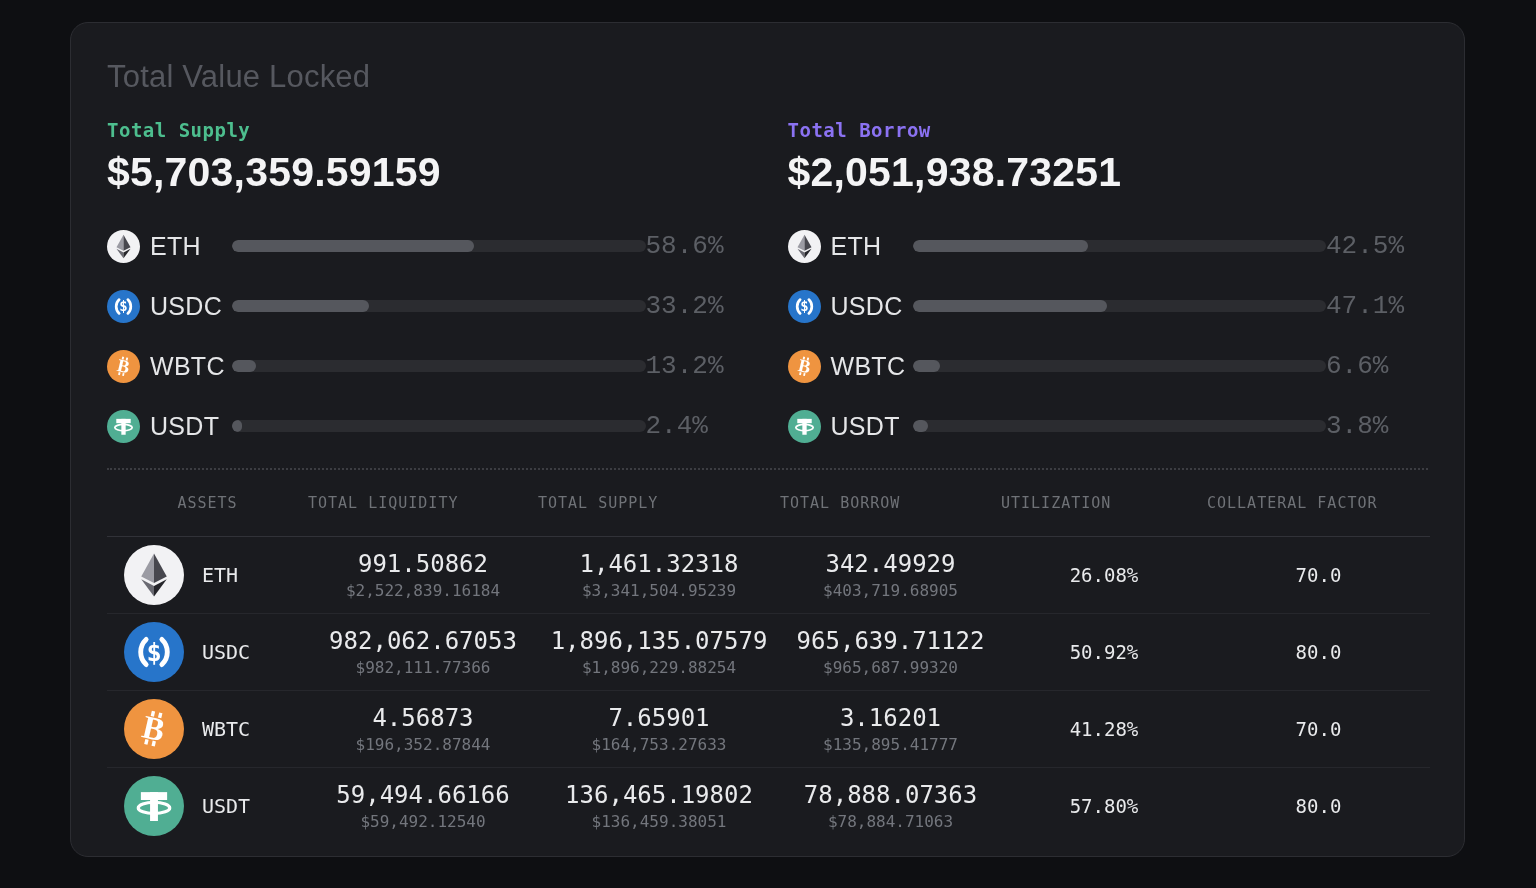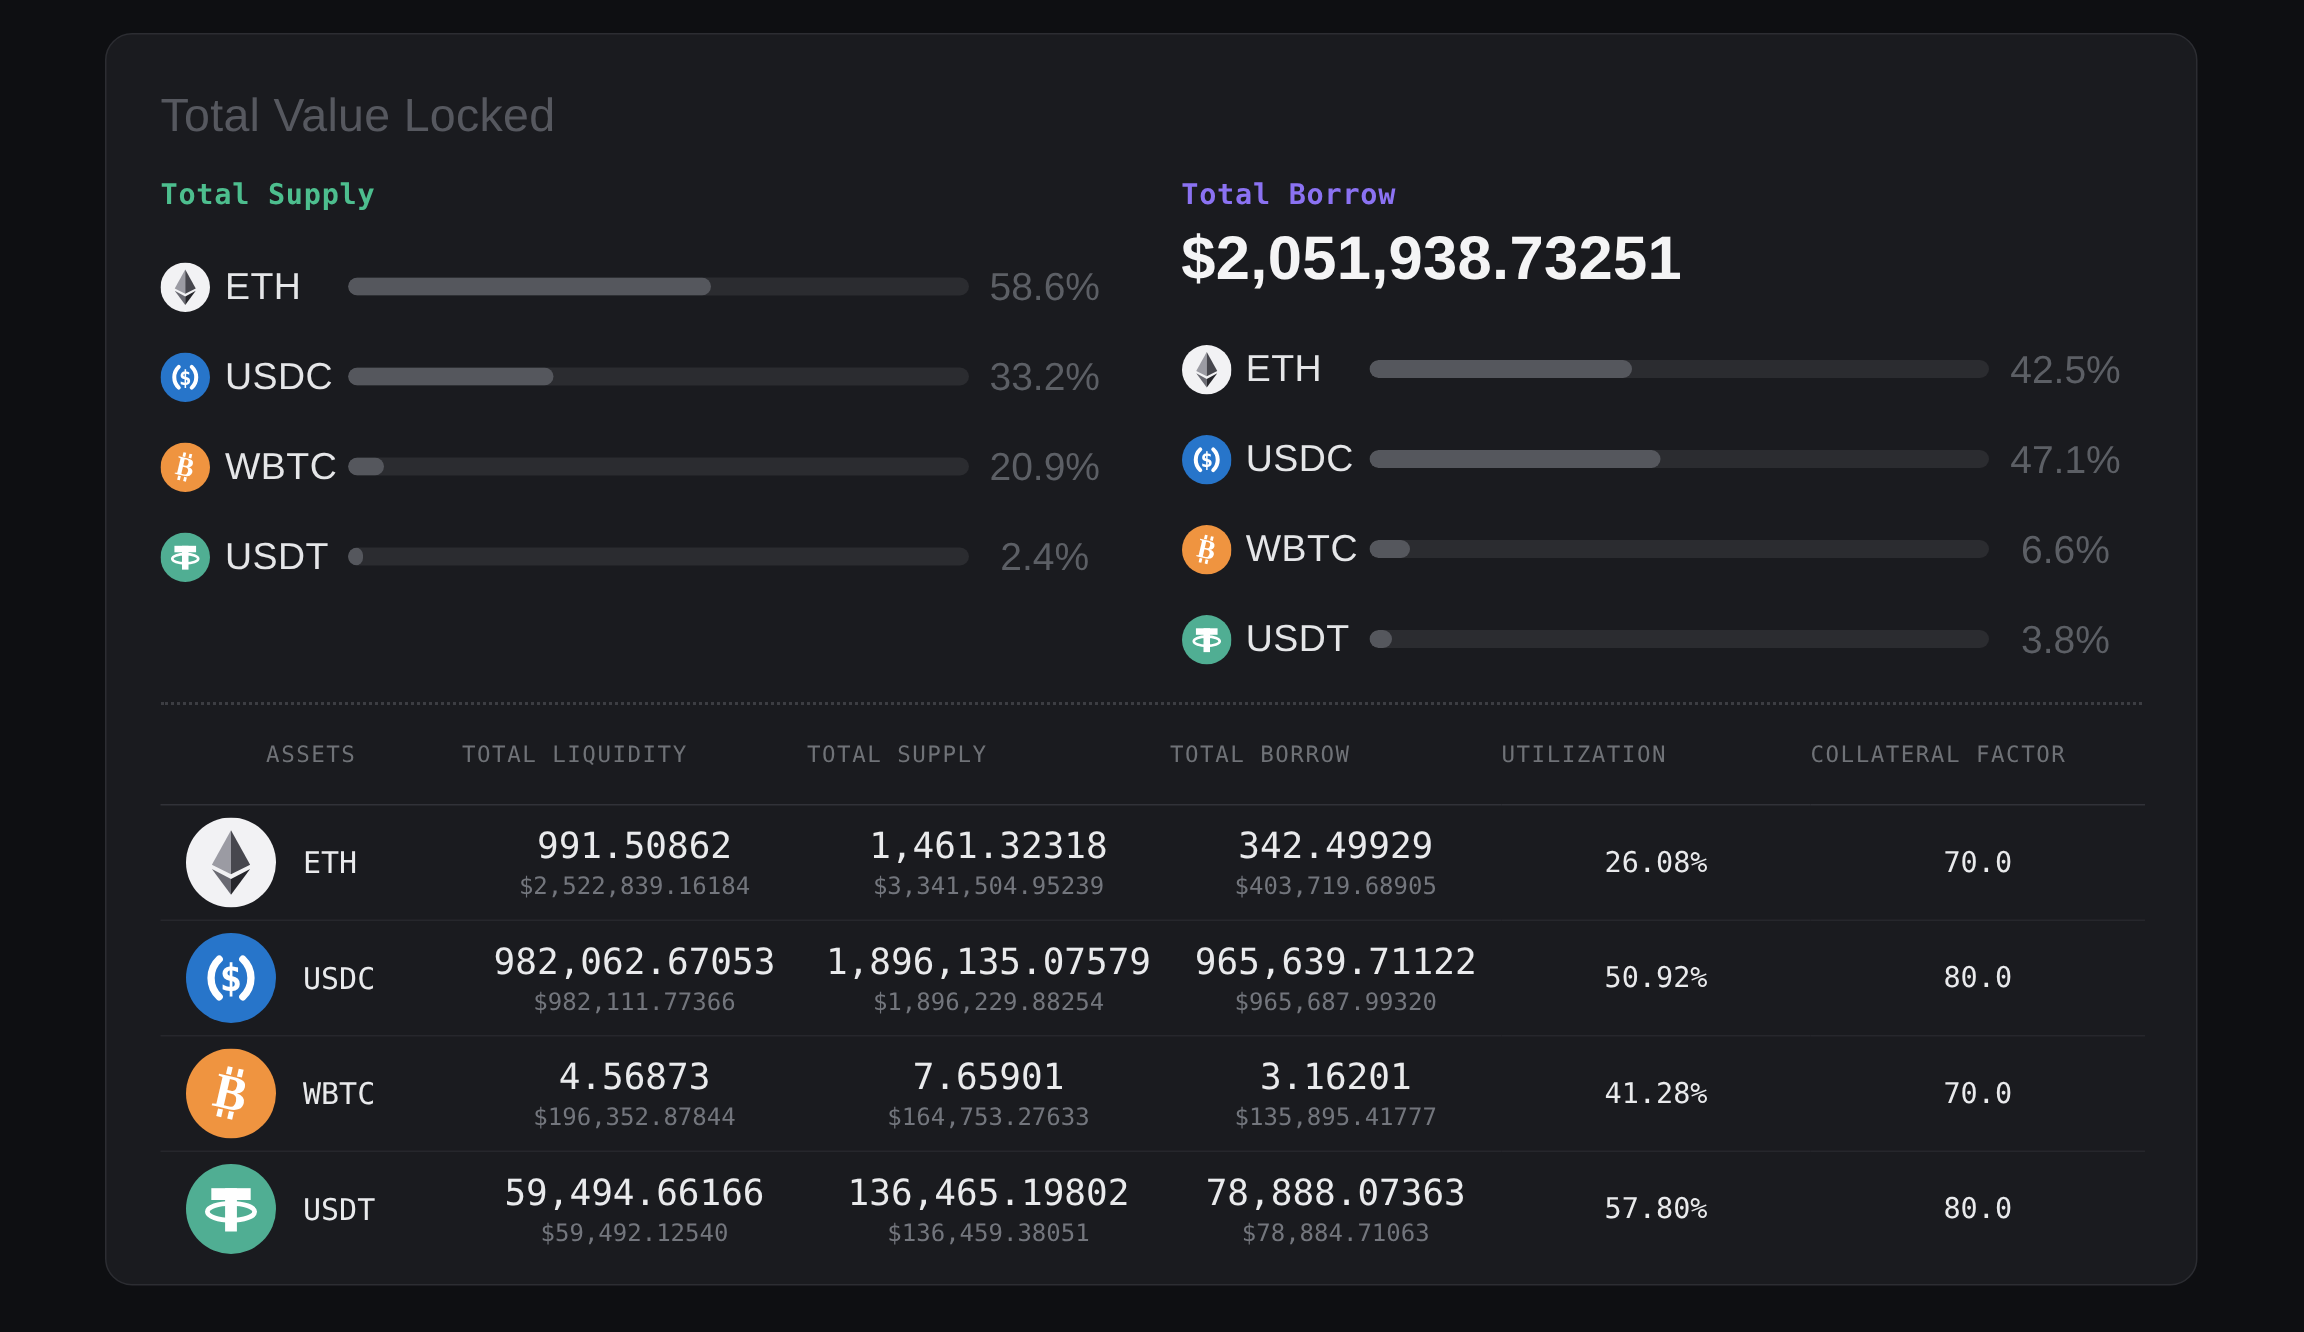--- a/index.html
+++ b/index.html
@@ -27,21 +27,21 @@
   .bars{margin-top:20px;}
   .bar-row{display:flex;align-items:center;height:60px;}
   .icon{display:inline-flex;flex:none;}
   .icon-sm{width:33px;height:33px;}
   .icon-lg{width:60px;height:60px;}
   .icon svg{width:100%;height:100%;}
   .bar-label{width:82px;margin-left:10px;font-size:25px;color:var(--asset-label);
         letter-spacing:.3px;}
   .track{flex:1;height:12px;border-radius:6px;background:var(--track);overflow:hidden;}
   .fill{height:100%;border-radius:6px;background:var(--fill);}
-  .pct{width:102px;text-align:center;font-size:26px;color:var(--pct);}
+  .pct{width:102px;text-align:left;font-size:26px;color:var(--pct);font-family:Liberation Mono, monospace;}
   .divider{margin-top:12px;border-top:2px dotted var(--dotted);}
   table{width:100%;border-collapse:collapse;table-layout:fixed;
         font-family:"DejaVu Sans Mono",monospace;}
   col.c1{width:201px;} col.c2{width:230px;} col.c3{width:242px;}
   col.c4{width:221px;} col.c5{width:206px;} col.c6{width:223px;}
   th{font-size:15px;font-weight:400;color:var(--th);letter-spacing:1px;
      text-align:left;height:66px;vertical-align:middle;
      border-bottom:1px solid var(--head-line);}
   th:first-child{text-align:center;}
   td{height:77px;vertical-align:middle;text-align:center;
@@ -90,20 +90,21 @@
   </defs>
 </svg>
 
 <div class="card">
   <div class="page-title">Total Value Locked</div>
 
   <div class="summary">
 
     <div>
       <div class="sec-label supply">Total Supply</div>
+      <div class="big-value">$5,703,359.59159</div>
       <div class="bars">
         <div class="bar-row">
           <span class="icon icon-sm">
               <svg viewBox="0 0 32 32">
                 <use href="#ic-eth"></use>
               </svg>
             </span>
           <span class="bar-label">ETH</span>
           <div class="track">
               <div class="fill" style="width: 58.6%;"></div>
@@ -125,21 +126,21 @@
         <div class="bar-row">
           <span class="icon icon-sm">
               <svg viewBox="0 0 32 32">
                 <use href="#ic-wbtc"></use>
               </svg>
             </span>
           <span class="bar-label">WBTC</span>
           <div class="track">
               <div class="fill" style="width: 5.8%;"></div>
             </div>
-          <span class="pct">20.9%</span>
+          <span class="pct">13.2%</span>
         </div>
         <div class="bar-row">
           <span class="icon icon-sm">
               <svg viewBox="0 0 32 32">
                 <use href="#ic-usdt"></use>
               </svg>
             </span>
           <span class="bar-label">USDT</span>
           <div class="track">
               <div class="fill" style="width: 2.4%;"></div>

